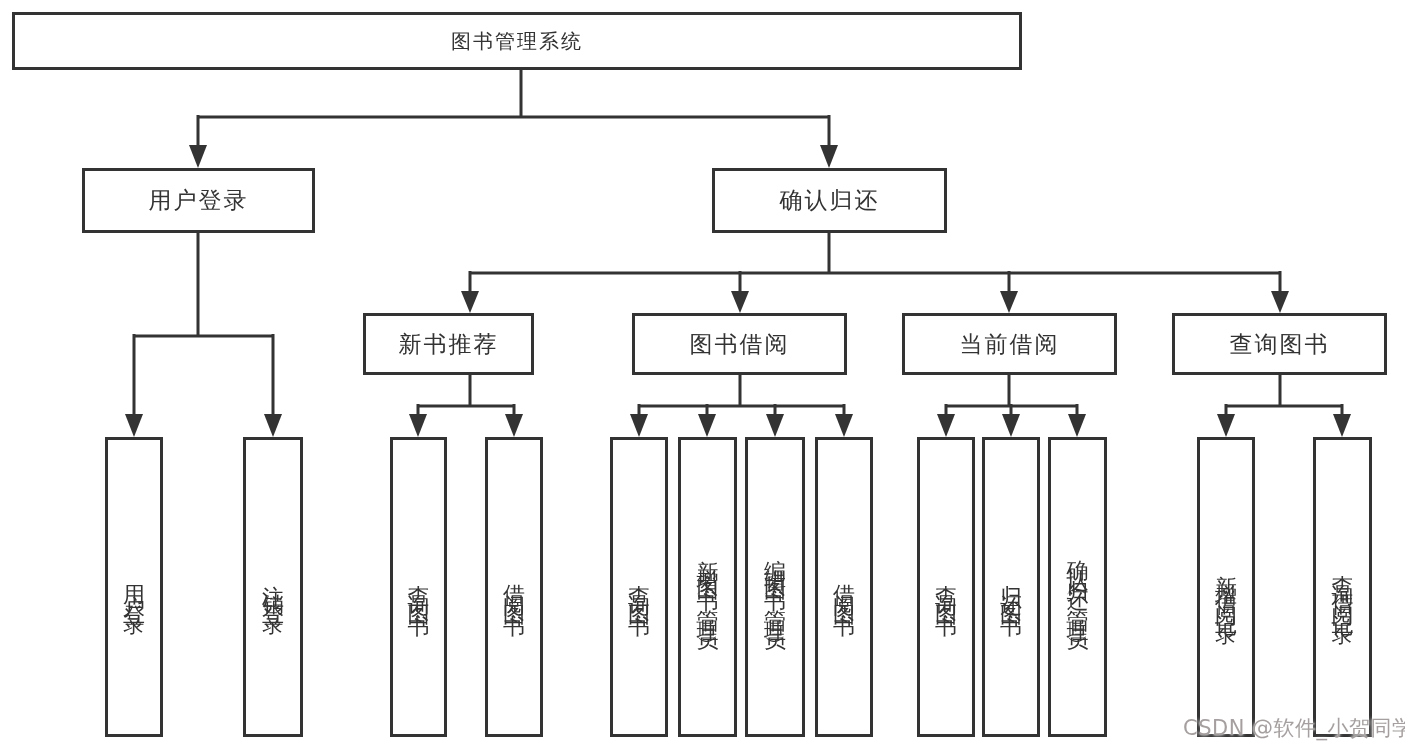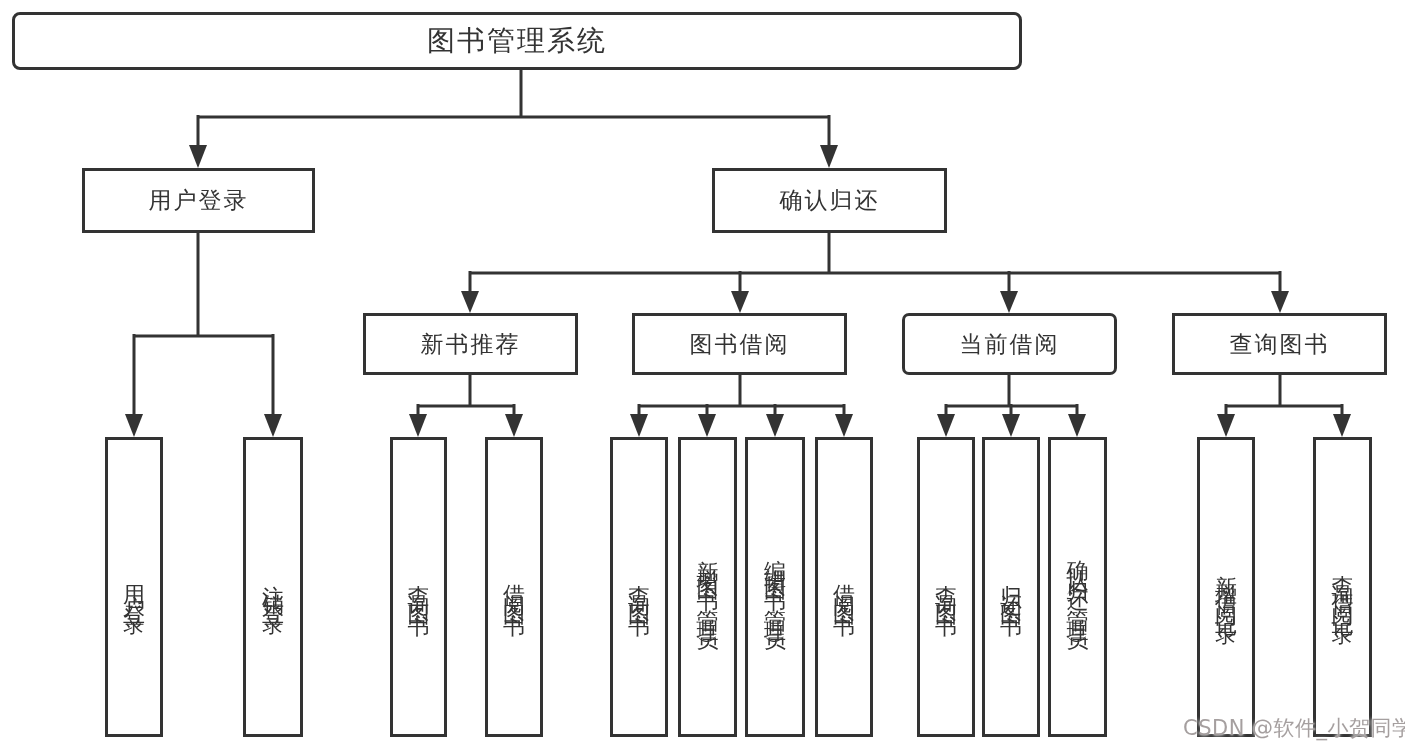--- a/index.html
+++ b/index.html
@@ -10,21 +10,21 @@
     color:#333333;
   }
   .connectors { position:absolute; left:0; top:0; z-index:0; }
   .node {
     position:absolute; box-sizing:border-box;
     border:3px solid #333333; background:#ffffff;
     display:flex; align-items:center; justify-content:center;
     z-index:1;
   }
   .hbox { font-size:23px; letter-spacing:2px; white-space:nowrap; }
-  .root-box { font-size:28px; letter-spacing:2px;border-radius:8px; }
+  .root-box { font-size:20px; letter-spacing:2px; }
   .vbox {
     writing-mode:vertical-rl; text-orientation:mixed;
     font-size:22px; letter-spacing:10px; line-height:1;
   }
   .watermark {
     position:absolute; left:1183px; top:714px; z-index:2;
     font-size:21px; letter-spacing:0.5px; white-space:nowrap;
     color:rgba(157,151,151,0.92);
     text-shadow:0 0 2px #ffffff, 0 0 4px #ffffff;
   }
@@ -78,27 +78,27 @@
     <span>图书管理系统</span>
   </div>
 
   <div class="node hbox" style="left:82px; top:168px; width:233px; height:65px;">
     <span>用户登录</span>
   </div>
   <div class="node hbox" style="left:712px; top:168px; width:235px; height:65px;">
     <span>确认归还</span>
   </div>
 
-  <div class="node hbox" style="left:363px; top:313px; width:215px; height:62px;">
+  <div class="node hbox" style="left:363px; top:313px; width:171px; height:62px;">
     <span>新书推荐</span>
   </div>
   <div class="node hbox" style="left:632px; top:313px; width:215px; height:62px;">
     <span>图书借阅</span>
   </div>
-  <div class="node hbox" style="left:902px; top:313px; width:215px; height:62px;border-radius:7px;">
+  <div class="node hbox" style="left:902px; top:313px; width:215px; height:62px;">
     <span>当前借阅</span>
   </div>
   <div class="node hbox" style="left:1172px; top:313px; width:215px; height:62px;">
     <span>查询图书</span>
   </div>
 
   <div class="node vbox" style="left:105px; top:437px; width:58px; height:300px;">
     <span>用户登录</span>
   </div>
   <div class="node vbox" style="left:243px; top:437px; width:60px; height:300px;">

